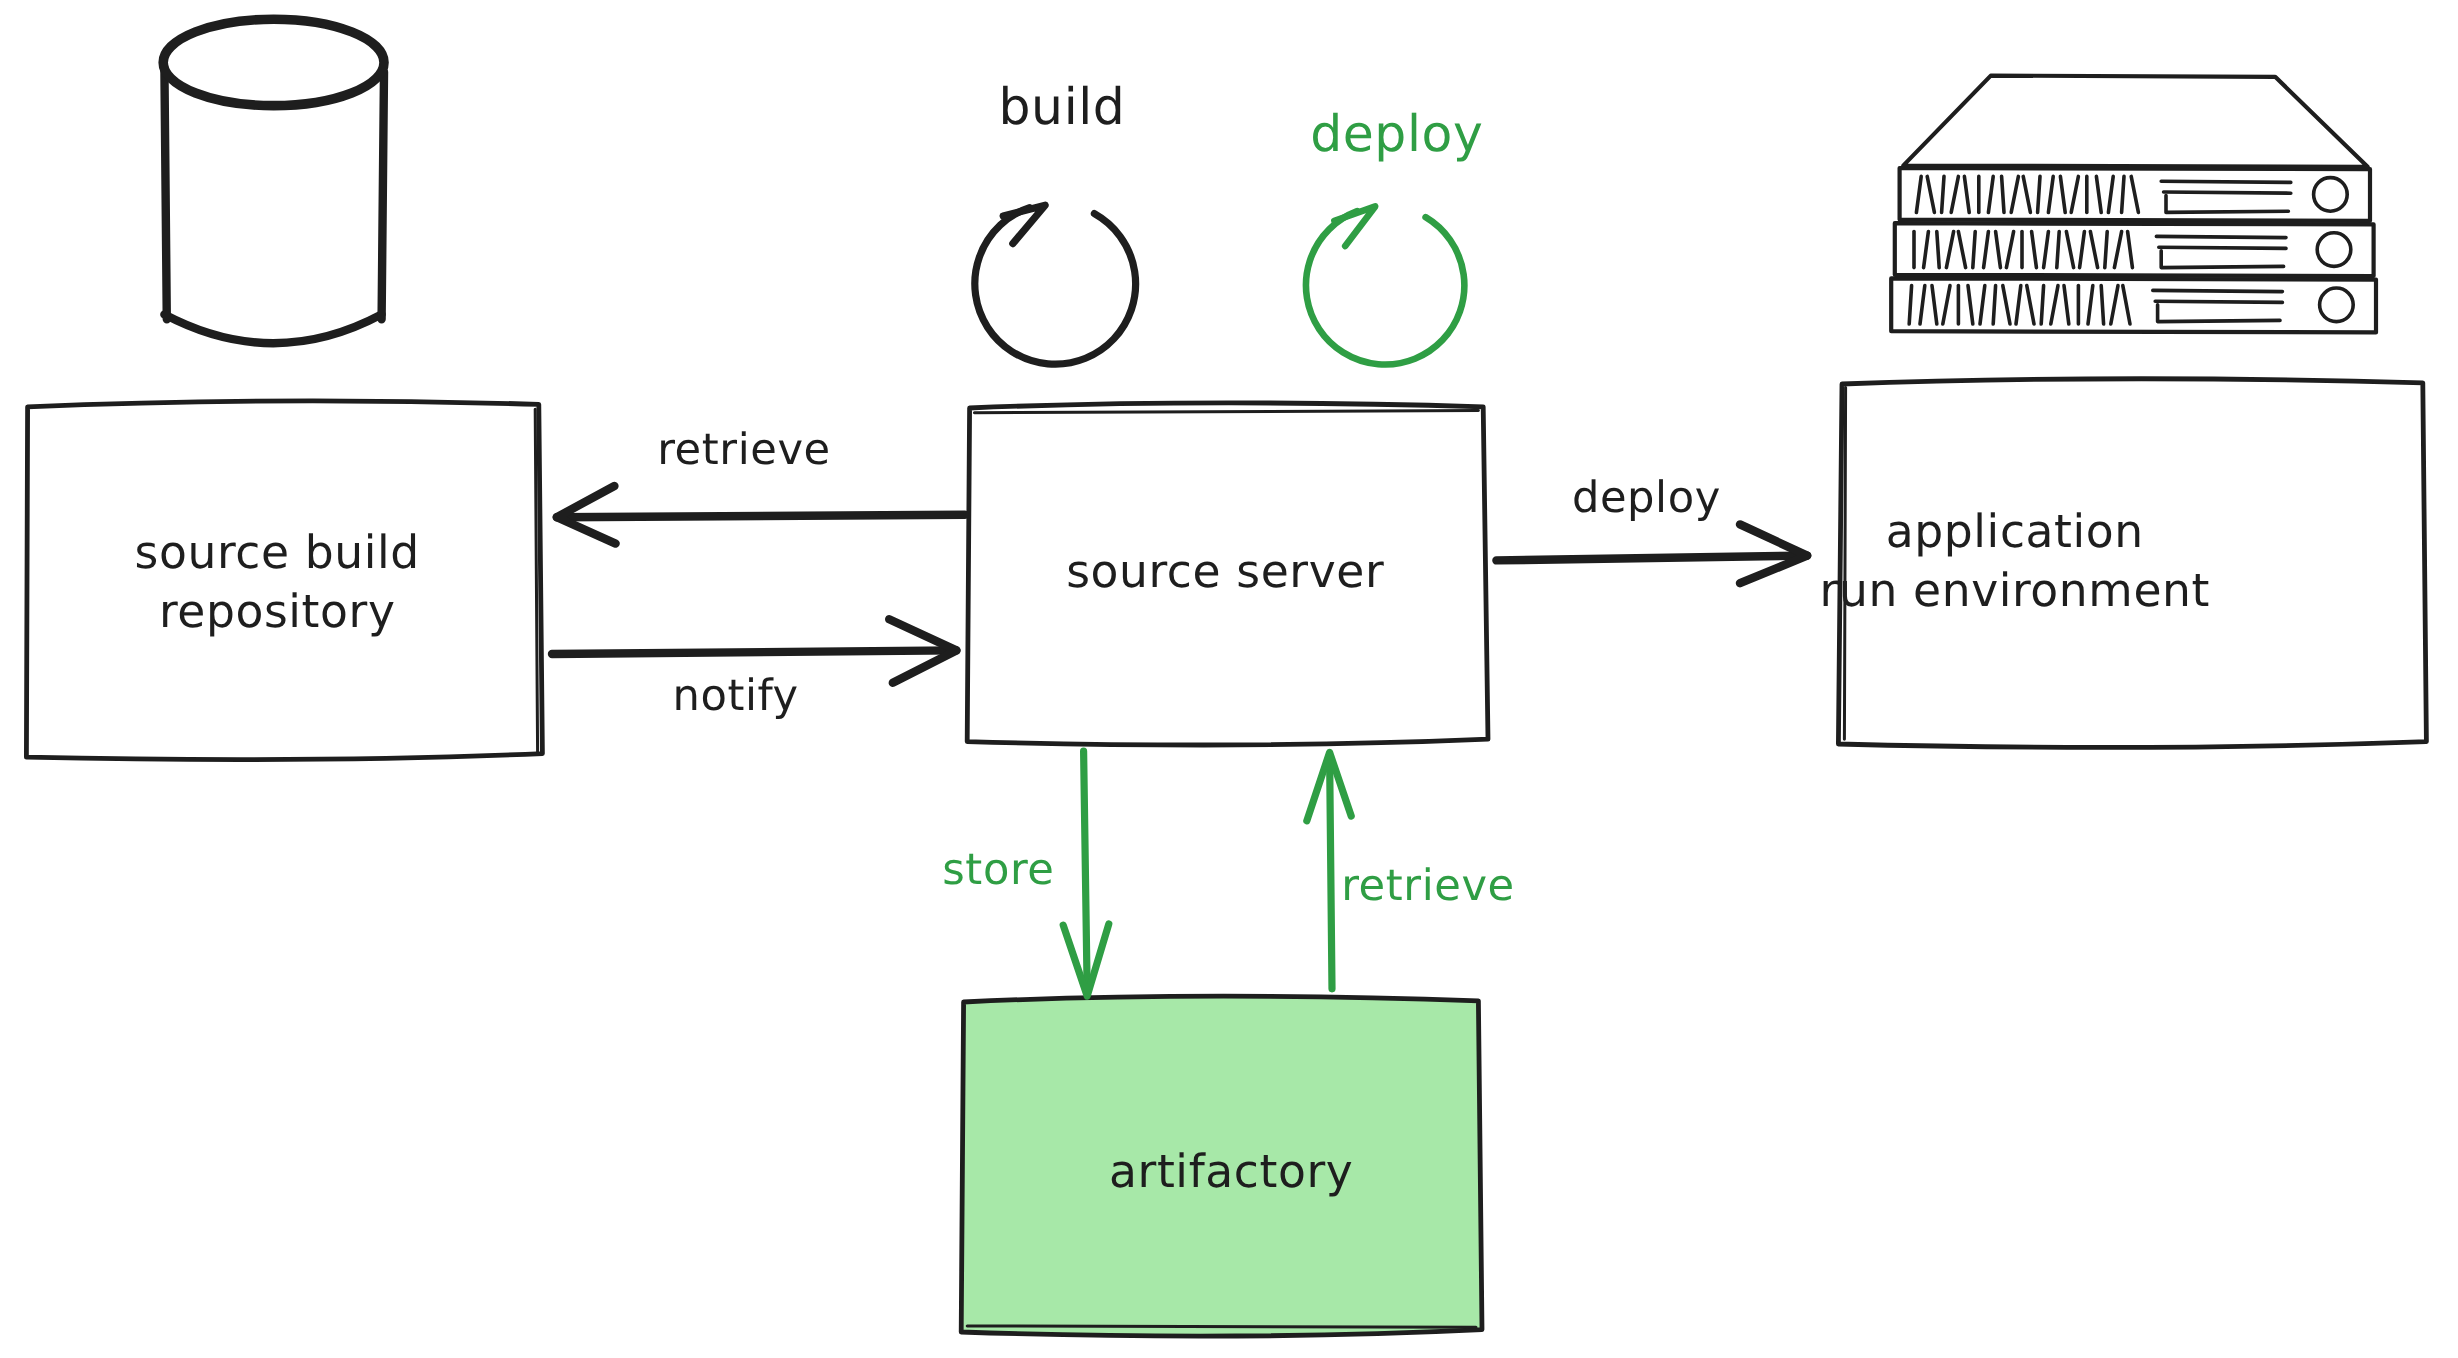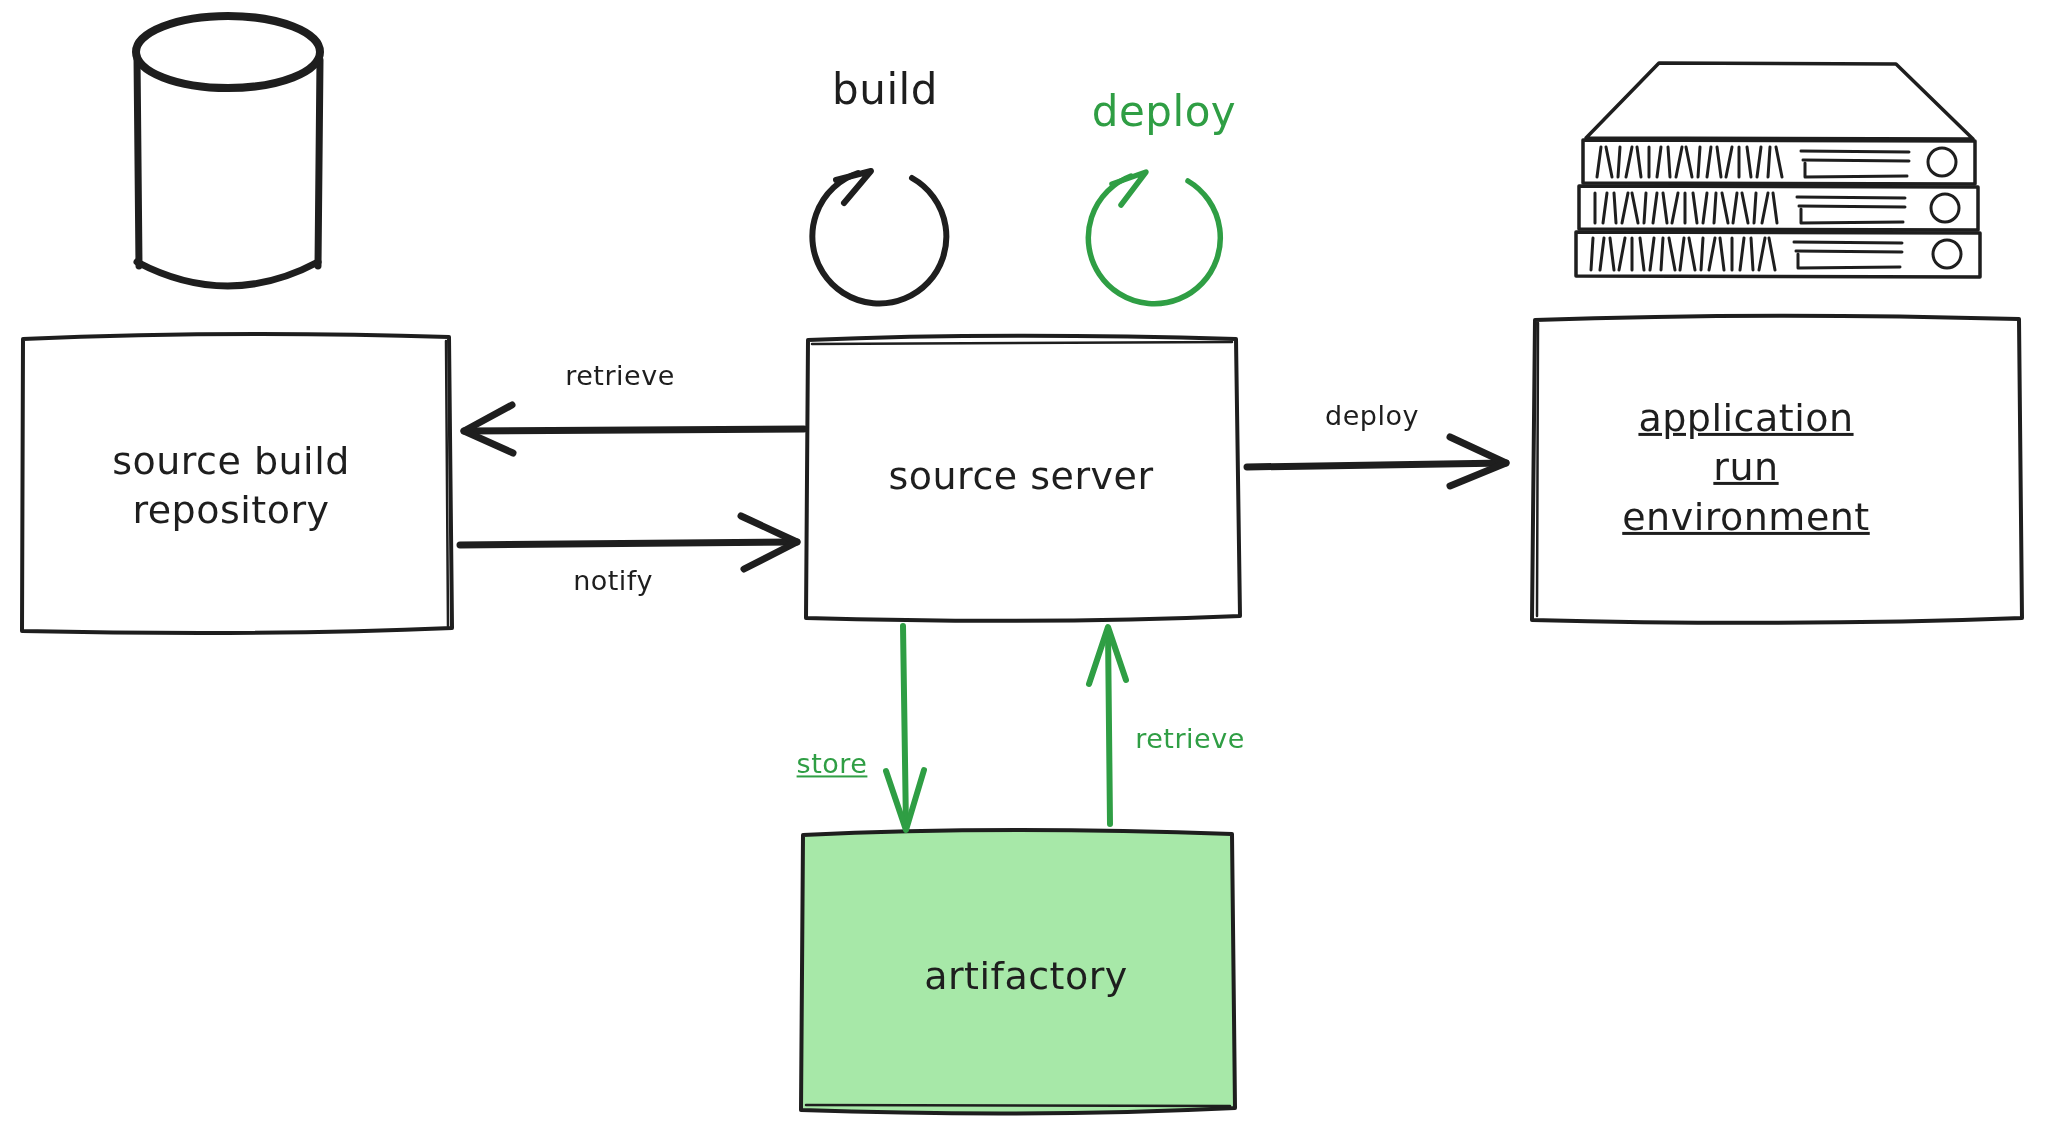--- a/index.html
+++ b/index.html
@@ -12,21 +12,21 @@
   .sg{fill:none;stroke:var(--green);stroke-linecap:round;stroke-linejoin:round;}
   .boxfill{fill:#ffffff;stroke:var(--ink);stroke-linecap:round;stroke-linejoin:round;}
   .greenbox{fill:var(--gfill);stroke:var(--ink);stroke-linecap:round;stroke-linejoin:round;}
   .lbl{
     position:absolute;transform:translate(-50%,-50%);
     white-space:pre-line;text-align:center;color:var(--ink);
     line-height:1.3;letter-spacing:0.5px;
   }
   .lbl.green{color:var(--green);}
   .fs-node{font-size:38px;}
-  .fs-edge{font-size:27px;}
+  .fs-edge{font-size:36px;}
   .fs-loop{font-size:42px;}
 </style>
 </head>
 <body>
 
 <div id="canvas" style="--ink: #1e1e1e; --green: #2f9e44; --gfill: #a7e8a8; --bg: #ffffff;">
 
   <svg id="scene" viewBox="0 0 2048 1132">
 
     <g>
@@ -169,22 +169,22 @@
       <path class="sg" stroke-width="6" d="M 1089 684 L 1108 627 L 1126 680"></path>
     </g>
   </svg>
 
   <div class="lbl fs-loop" style="left:885px;top:90px;">build</div>
   <div class="lbl fs-loop green" style="left:1164px;top:112px;">deploy</div>
 
   <div class="lbl fs-node" style="left:231px;top:486px;">source build
 repository</div>
   <div class="lbl fs-node" style="left:1021px;top:477px;">source server</div>
-  <div class="lbl fs-node" style="left:1746px;top:468px;text-decoration:underline;">application
+  <div class="lbl fs-node" style="left:1679px;top:468px;">application
 run environment</div>
   <div class="lbl fs-node" style="left:1026px;top:977px;">artifactory</div>
 
   <div class="lbl fs-edge" style="left:620px;top:376px;">retrieve</div>
   <div class="lbl fs-edge" style="left:613px;top:581px;">notify</div>
   <div class="lbl fs-edge" style="left:1372px;top:416px;">deploy</div>
-  <div class="lbl fs-edge green" style="left:832px;top:764px;text-decoration:underline;">store</div>
+  <div class="lbl fs-edge green" style="left:832px;top:726px;">store</div>
   <div class="lbl fs-edge green" style="left:1190px;top:739px;">retrieve</div>
 </div>
 
 </body></html>

